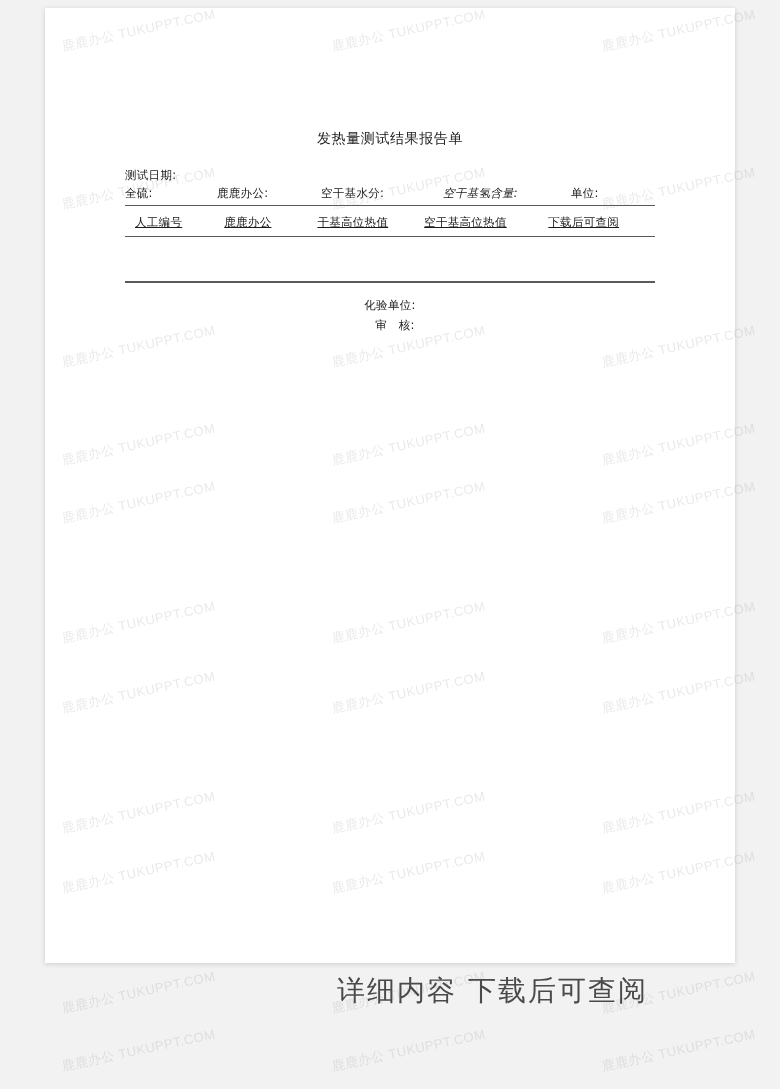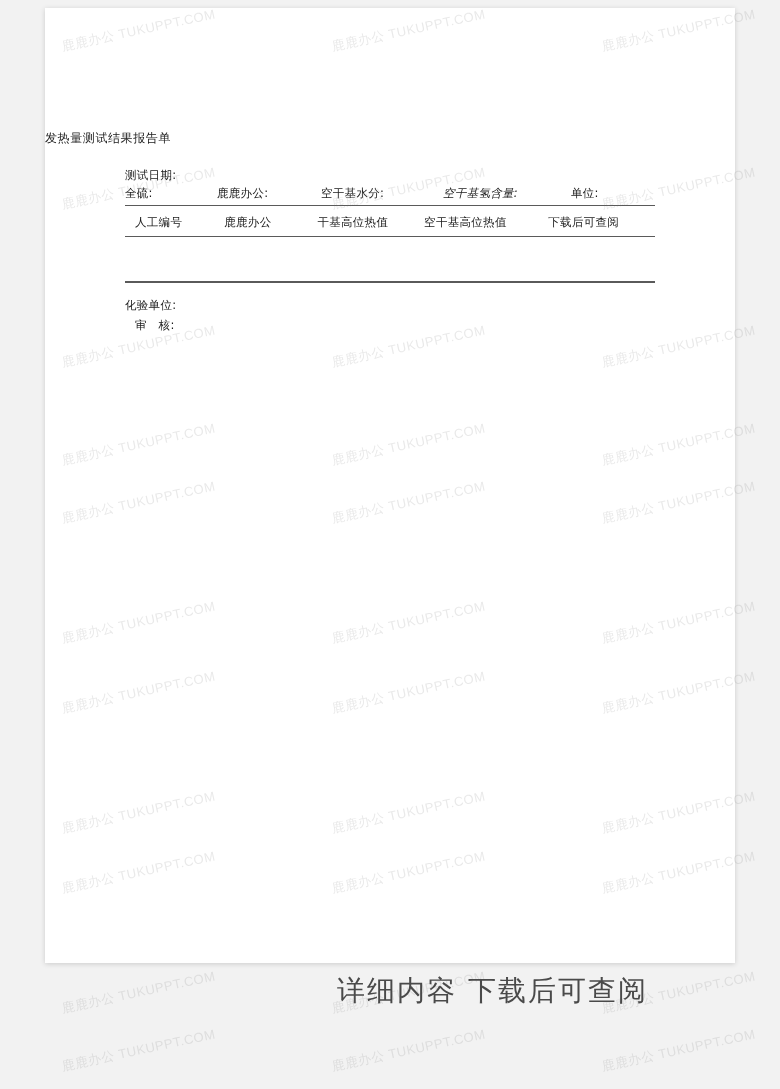--- a/index.html
+++ b/index.html
@@ -45,21 +45,22 @@
     background: #ffffff;
     box-shadow: 0 1px 5px rgba(0,0,0,0.16);
     z-index: 2;
   }
 
   .doc-title {
     position: absolute;
     left: 0;
     top: 122px;
     width: 690px;
-    font-size: 12px;
+    text-align: center;
+    font-size: 14px;
     color: #1b1b1b;
     font-family: "DejaVu Sans", sans-serif;
     font-weight: normal;
     letter-spacing: 0.6px;
   }
 
   .form-body {
     position: absolute;
     left: 80px;
     top: 160px;
@@ -83,20 +84,21 @@
   .row-params .p-cell { white-space: nowrap; }
   .p-sulfur   { width: 92px; }
   .p-asrec    { width: 104px; }
   .p-airdry   { width: 122px; }
   .p-hydrogen { width: 128px; font-style: italic; }
   .p-unit     { width: 80px; }
 
   .table-wrap {
     position: relative;
     margin-top: 2px;
+    text-decoration: underline;
   }
   .line-top, .line-mid, .line-bottom {
     height: 0;
     border-top: 1px solid #5a5a5a;
   }
   .line-mid { border-top: 1px solid #5a5a5a; }
 
   .head-row {
     display: flex;
     align-items: baseline;
@@ -119,20 +121,21 @@
     padding-top: 7px;
     box-sizing: border-box;
     letter-spacing: 0.3px;
   }
   .avg-label { padding-left: 20px; }
 
   .footer-block {
     margin-top: 12px;
     line-height: 1.75;
     letter-spacing: 0.3px;
+    text-align: center;
   }
   .footer-block .f-unit { padding-left: 0; }
   .footer-block .f-tester { padding-left: 10px; }
   .footer-block .f-audit { padding-left: 10px; }
 
   
   .bottom-caption {
     position: absolute;
     left: 0;
     top: 972px;

